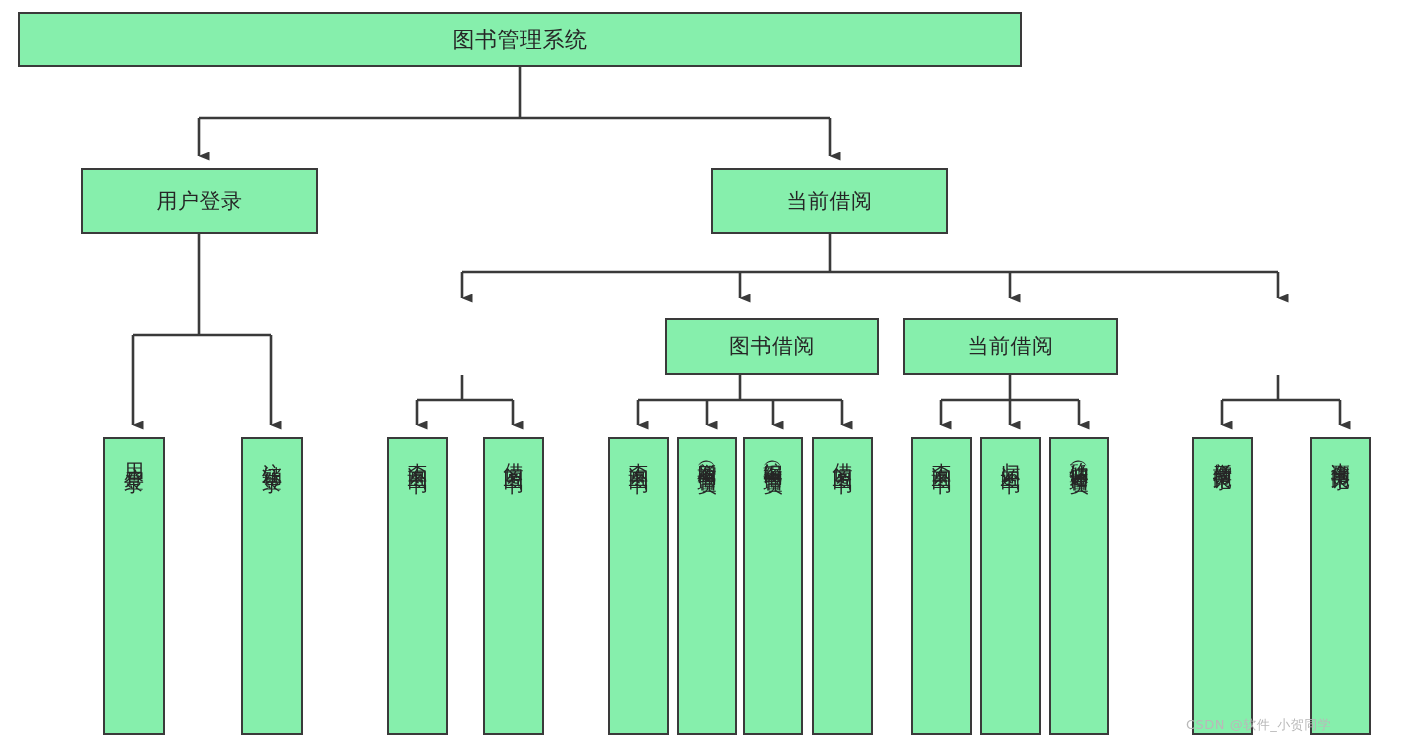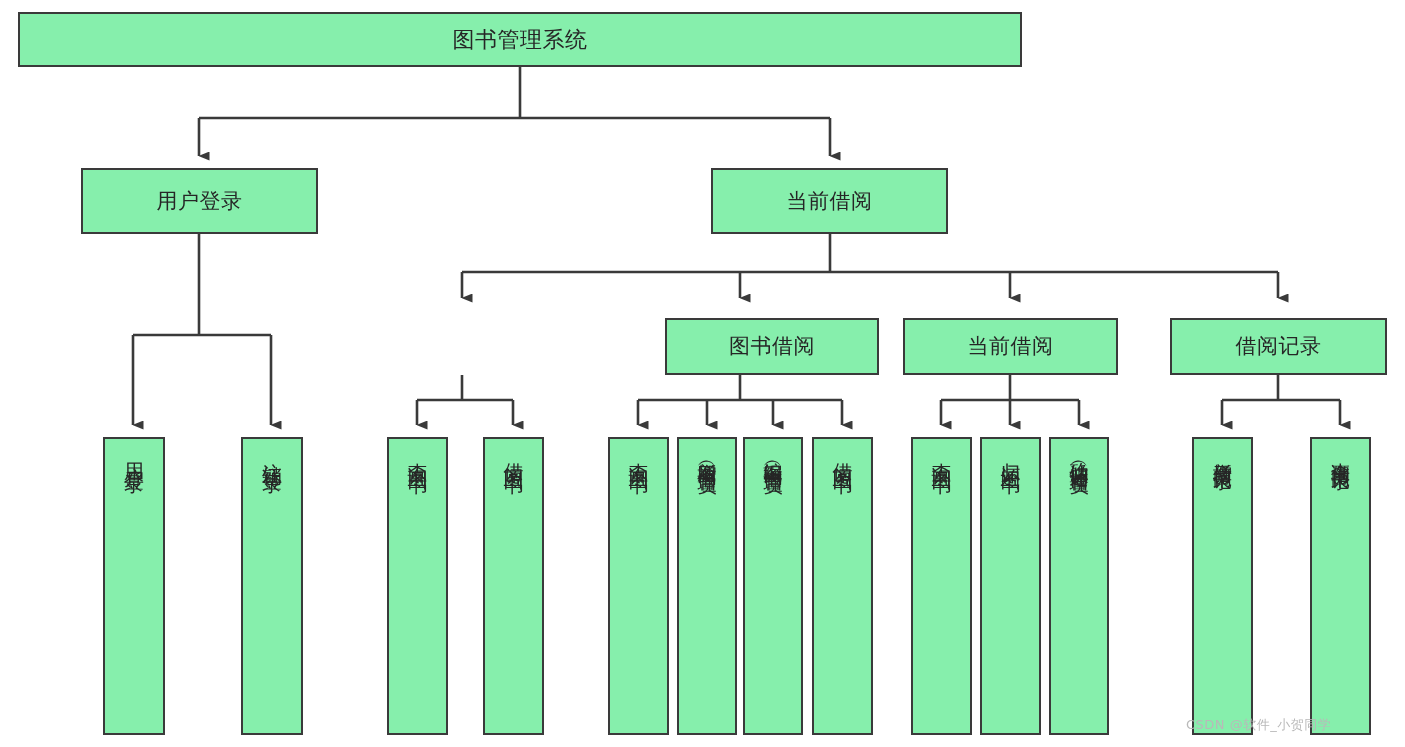--- a/index.html
+++ b/index.html
@@ -121,23 +121,20 @@
   <div class="node h-node" style="left:711px;top:168px;width:237px;height:66px;">
     <span class="lbl">当前借阅</span>
   </div>
 
   <div class="node h-node" style="left:665px;top:318px;width:214px;height:57px;">
     <span class="lbl">图书借阅</span>
   </div>
   <div class="node h-node" style="left:903px;top:318px;width:215px;height:57px;">
     <span class="lbl">当前借阅</span>
   </div>
-  <div class="node h-node" style="left:1170px;top:318px;width:217px;height:57px;">
-    <span class="lbl">借阅记录</span>
-  </div>
 
   <div class="node v-node" style="left:103px;top:437px;width:62px;height:298px;">
     <span class="lbl">用户登录</span>
   </div>
   <div class="node v-node" style="left:241px;top:437px;width:62px;height:298px;">
     <span class="lbl">注销登录</span>
   </div>
 
   <div class="node v-node" style="left:387px;top:437px;width:61px;height:298px;">
     <span class="lbl">查询图书</span>

